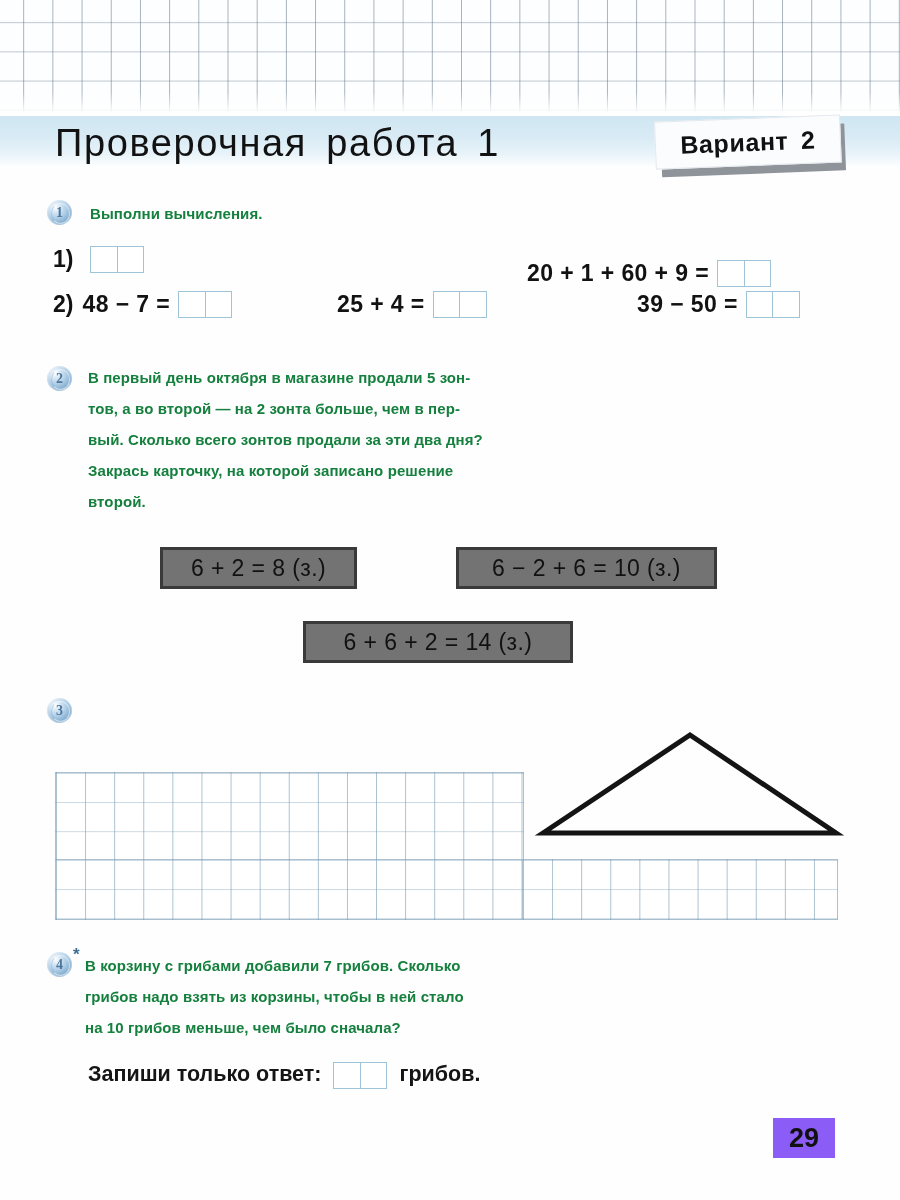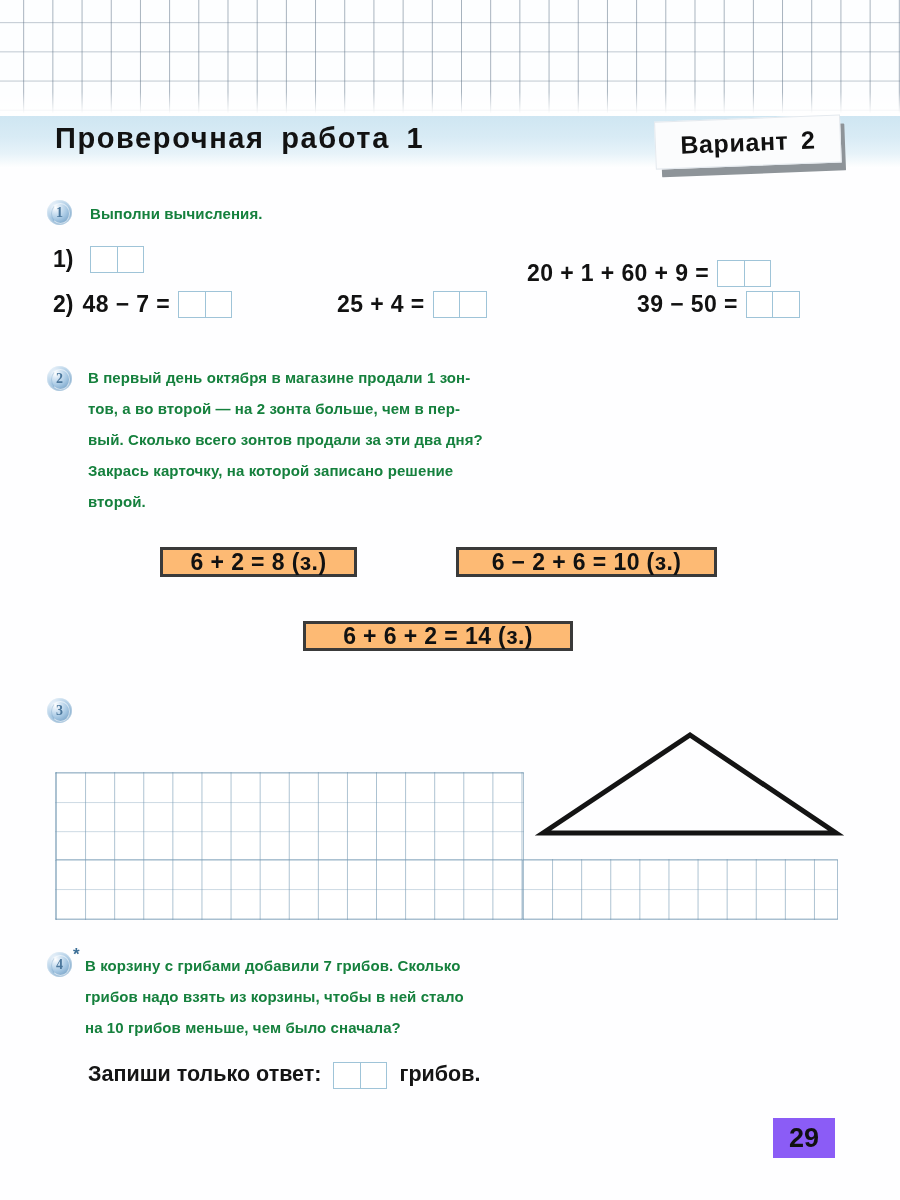--- a/index.html
+++ b/index.html
@@ -55,22 +55,22 @@
     top: 116px;
     width: 900px;
     height: 52px;
     background: linear-gradient(to bottom,
         #cfe6f2 0%, #d8ebf5 40%, #e7f3f9 72%, #ffffff 100%);
   }
   .title {
     position: absolute;
     left: 55px;
     top: 122px;
-    font-size: 29px;
-    font-weight: bold;
+    font-size: 38px;
+    font-weight: normal;
     letter-spacing: 1.6px;
     word-spacing: 7px;
     color: #121212;
     white-space: nowrap;
   }
 
   
   .variant-wrap {
     position: absolute;
     left: 655px;
@@ -190,27 +190,27 @@
     display: block;
   }
   .ansbox > span + span {
     border-left: 1.6px solid #9fc4d8;
   }
 
   
   .card {
     position: absolute;
     border: 3px solid #3a3a3a;
-    background: #fdba74;
-    height: 30px;
+    background: #737373;
+    height: 42px;
     display: flex;
     align-items: center;
     justify-content: center;
     font-size: 23px;
-    font-weight: bold;
+    font-weight: normal;
     color: #111;
     letter-spacing: .4px;
     white-space: nowrap;
     box-sizing: border-box;
   }
 
   
   .fig3 {
     position: absolute;
     left: 0;
@@ -317,21 +317,21 @@
   <div class="eq" style="left:637px; top:291px;">
     <span class="expr">39 − 50 =</span>
     <span class="ansbox">
         <span></span>
         <span></span>
       </span>
   </div>
 
   <div class="tnum" style="left:47px; top:366px;">2</div>
   <div class="body-text" style="left:88px; top:362px; width:790px;">
-    <span class="just-line">В  первый  день  октября  в  магазине  продали  1  зон-</span>
+    <span class="just-line">В  первый  день  октября  в  магазине  продали  5  зон-</span>
     <span class="just-line">тов,  а  во  второй — на  2  зонта  больше,  чем  в  пер-</span>
     <span class="just-line">вый.  Сколько  всего  зонтов  продали  за  эти  два  дня?</span>
     <span class="just-line">Закрась  карточку,  на  которой  записано  решение</span>
     <span class="just-line">второй.</span>
   </div>
 
   <div class="card" style="left:160px; top:547px; width:197px;">6 + 2 = 8 (з.)</div>
   <div class="card" style="left:456px; top:547px; width:261px;">6 − 2 + 6 = 10 (з.)</div>
   <div class="card" style="left:303px; top:621px; width:270px;">6 + 6 + 2 = 14 (з.)</div>
 

